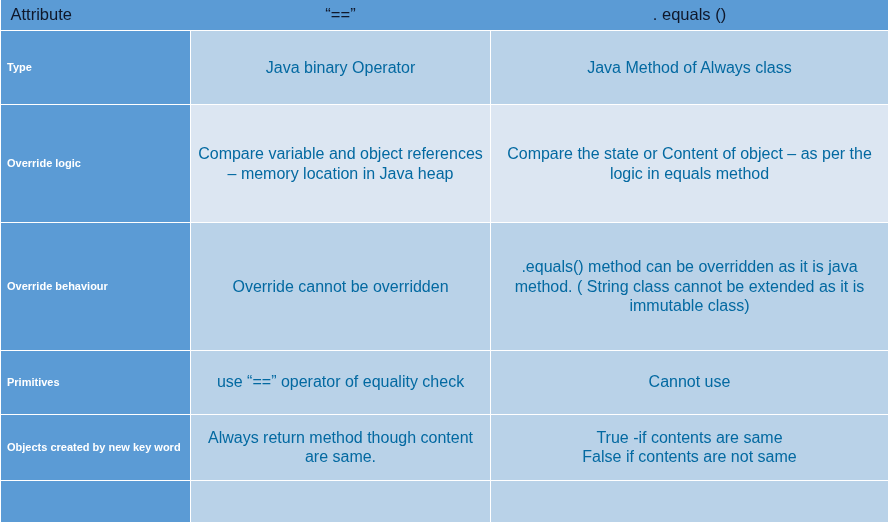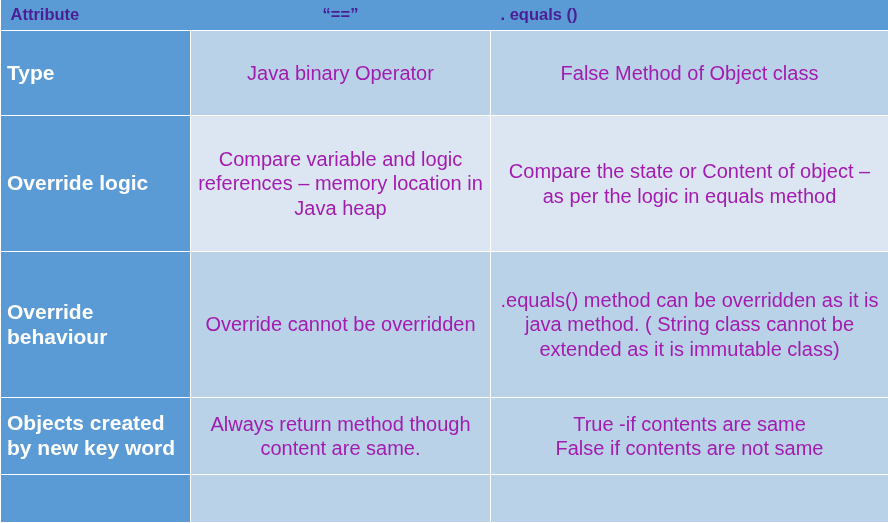--- a/index.html
+++ b/index.html
@@ -32,46 +32,46 @@
   table.cmp td, table.cmp th {
     border: 1px solid #ffffff;
     padding: 2px 6px;
     vertical-align: middle;
     box-sizing: border-box;
   }
 
   
   tr.header-row th {
     background: #5b9bd5;
-    color: #4c1d95;
-    font-weight: bold;
+    color: #0f172a;
+    font-weight: normal;
     font-size: 16.5px;
     height: 30px;
     padding: 0 10px;
     border: none;
   }
   th.h-attr   { text-align: left; }
   th.h-eqeq   { text-align: center; }
-  th.h-equals { text-align: left; }
+  th.h-equals { text-align: center; }
 
   
   td.attr-cell {
     background: #5b9bd5;
     color: #ffffff;
     font-weight: bold;
-    font-size: 21px;
+    font-size: 11px;
     text-align: left;
     padding-left: 10px;
     line-height: 1.18;
     border-left: none;
   }
   
   td.data-cell {
-    color: #a21caf;
-    font-size: 20px;
+    color: #0369a1;
+    font-size: 16px;
     text-align: center;
     line-height: 1.22;
   }
   td.shade-dark  { background: #b9d2e8; }
   td.shade-light { background: #dce6f2; }
 
   td.empty-cell { background: #b9d2e8; }
   td.attr-cell.blank { font-size: 1px; }
 
   
@@ -98,31 +98,36 @@
       <tr class="header-row">
         <th class="h-attr">Attribute</th>
         <th class="h-eqeq">“==”</th>
         <th class="h-equals">. equals ()</th>
       </tr>
     </thead>
     <tbody>
       <tr class="r-type">
         <td class="attr-cell">Type</td>
         <td class="data-cell shade-dark">Java  binary Operator</td>
-        <td class="data-cell shade-dark">False Method of Object class</td>
+        <td class="data-cell shade-dark">Java Method of Always class</td>
       </tr>
       <tr class="r-compare">
         <td class="attr-cell">Override logic</td>
-        <td class="data-cell shade-light">Compare variable and logic references – memory location in Java heap</td>
+        <td class="data-cell shade-light">Compare variable and object references – memory location in Java heap</td>
         <td class="data-cell shade-light">Compare the state or Content of object – as per the logic in equals method</td>
       </tr>
       <tr class="r-over">
         <td class="attr-cell">Override behaviour</td>
         <td class="data-cell shade-dark">Override cannot be overridden</td>
         <td class="data-cell shade-dark">.equals() method can be overridden as it is java method. ( String class cannot be extended as it is immutable class)</td>
+      </tr>
+      <tr class="r-prim">
+        <td class="attr-cell">Primitives</td>
+        <td class="data-cell shade-dark">use “==” operator of equality check</td>
+        <td class="data-cell shade-dark">Cannot use</td>
       </tr>
       <tr class="r-objnew">
         <td class="attr-cell">Objects created by new key word</td>
         <td class="data-cell shade-dark">Always return method though content are same.</td>
         <td class="data-cell shade-dark multiline" style="white-space: pre-line;">True -if contents are same
 False if contents are not same</td>
       </tr>
       <tr class="r-blank">
         <td class="attr-cell blank"></td>
         <td class="data-cell empty-cell"></td>

